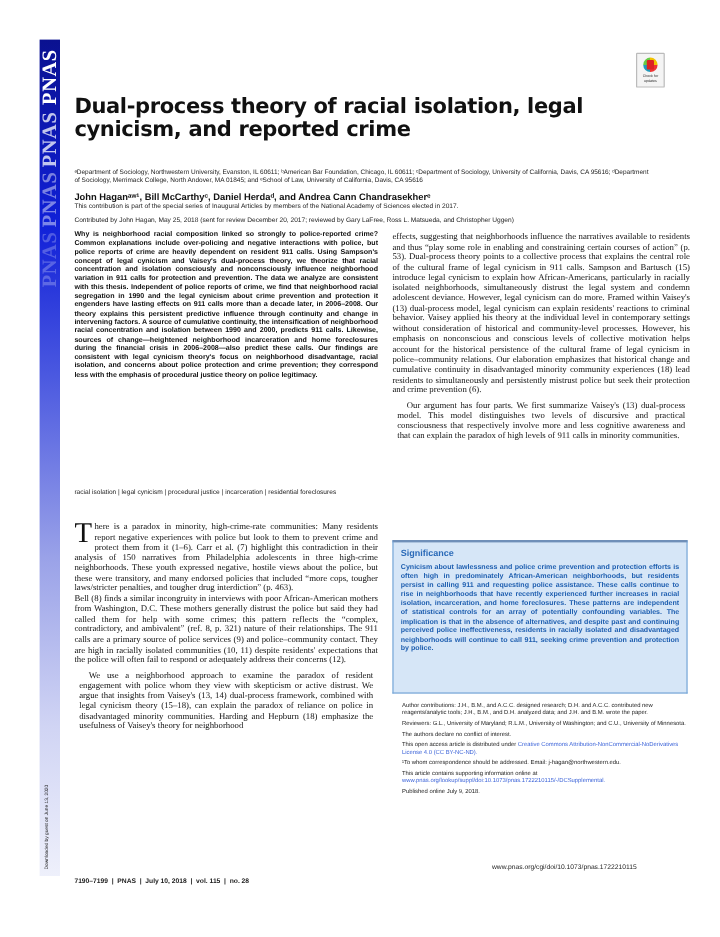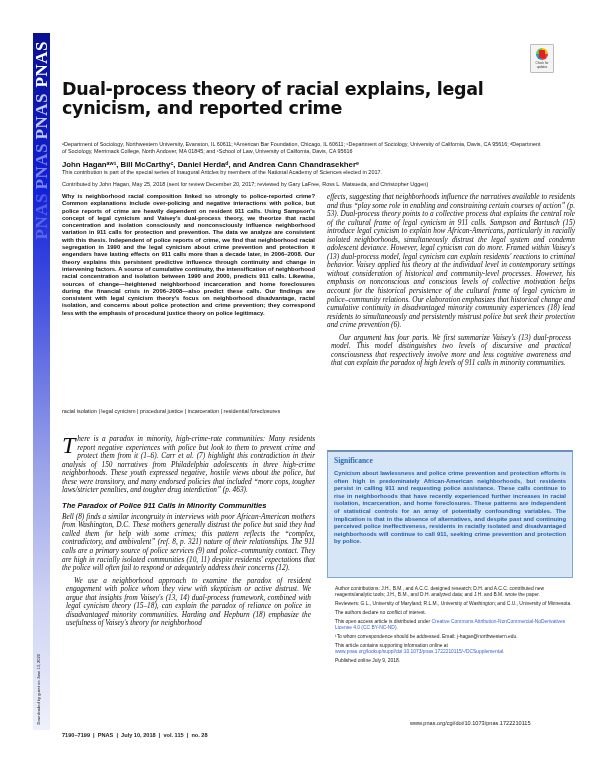--- a/index.html
+++ b/index.html
@@ -13,29 +13,29 @@
   .check .ring { position:absolute; left:5px; top:3px; width:12px; height:12px; border-radius:50%; background:conic-gradient(#f2c200 0 25%,#e33 25% 50%,#29b 50% 75%,#6c4 75%); }
   .check .ring::after { content:""; position:absolute; left:3px; top:2px; width:6px; height:8px; background:#d22; border-radius:1px; }
   .check .lbl { position:absolute; left:0; top:17px; width:22px; font-size:3px; text-align:center; color:#333; line-height:3.5px; }
   h1 { position:absolute; left:62px; top:80px; width:500px; margin:0; font-family:"DejaVu Sans", sans-serif; font-weight:bold; font-size:17.5px; line-height:19px; letter-spacing:-0.3px; color:#111; }
   .authors { position:absolute; left:62px; top:126px; font-size:7.8px; font-weight:bold; color:#111;margin-top:34px; }
   .aff { position:absolute; left:62px; top:141px; width:480px; font-size:5.4px; line-height:6.6px; color:#222; }
   .contrib-note { position:absolute; left:62px; top:169px; font-size:5.5px; color:#222; }
   .contrib-by { position:absolute; left:62px; top:181px; font-size:5.5px; color:#222; }
   .abstract { position:absolute; left:62px; top:193px; width:253px; font-size:5.9px; line-height:7.3px; font-weight:bold; text-align:justify; color:#111; }
   .keywords { position:absolute; left:62px; top:408px; width:253px; font-size:5.5px; line-height:7.5px; color:#222; }
-  .body-text { font-family:"Liberation Serif", serif; font-size:7.3px; line-height:8.55px; text-align:justify; color:#111;font-style:italic; }
+  .body-text { font-family:"Liberation Serif", serif; font-size:7.3px; line-height:8.55px; text-align:justify; color:#111; }
   .left-body { position:absolute; left:62px; top:435px; width:253px; }
   .dropcap { float:left; font-size:24px; line-height:19px; margin:1px 2px 0 0; font-family:"Liberation Serif", serif; }
   .sec-head { font-family:"Liberation Sans", sans-serif; font-weight:bold; font-size:7.6px; margin:6px 0 3px 0; line-height:9px; }
   .indent { text-indent:8px; margin:4px; }
   p { margin:0; }
   .right-body { position:absolute; left:327px; top:193px; width:248px; }
   .signif { position:absolute; left:327px; top:450px; width:246px; height:128px; background:#d6e6f7; border:1px solid #7aa8d8; border-top:2px solid #6f8fb8; box-sizing:border-box; padding:4px 6px; }
-  .signif-title { color:#2a6ab8; font-weight:bold; font-size:7.5px; margin-bottom:5px;font-family:Liberation Serif, serif; }
+  .signif-title { color:#2a6ab8; font-weight:bold; font-size:7.5px; margin-bottom:5px; }
   .signif-text { color:#1f5fb0; font-weight:bold; font-size:5.9px; line-height:7.6px; text-align:justify; }
   .notes { position:absolute; left:335px; top:586px; width:240px; font-size:4.9px; line-height:6.3px; color:#222; }
   .notes p { margin-bottom:2.5px; }
   .link { color:#3a62d8; }
   .footer-left { position:absolute; left:62px; top:732px; font-size:5.6px; font-weight:bold; color:#222; }
   .footer-right { position:absolute; left:410px; top:720px; font-size:5.6px; color:#222; }
 </style>
 </head>
 <body>
 
@@ -47,32 +47,31 @@
   <div class="strip-note">Downloaded by guest on June 13, 2020</div>
 </div>
 
 <div class="check">
   <div class="ring"></div>
   <div class="lbl">
     <span>Check for</span><br><span>updates</span>
   </div>
 </div>
 
-<h1>Dual-process theory of racial explains, legal cynicism, and reported crime</h1>
+<h1>Dual-process theory of racial isolation, legal cynicism, and reported crime</h1>
 <div class="authors">John Haganᵃʷ¹, Bill McCarthyᶜ, Daniel Herdaᵈ, and Andrea Cann Chandrasekherᵉ</div>
 <div class="aff">ᵃDepartment of Sociology, Northwestern University, Evanston, IL 60611; ᵇAmerican Bar Foundation, Chicago, IL 60611; ᶜDepartment of Sociology, University of California, Davis, CA 95616; ᵈDepartment of Sociology, Merrimack College, North Andover, MA 01845; and ᵉSchool of Law, University of California, Davis, CA 95616</div>
 <div class="contrib-note">This contribution is part of the special series of Inaugural Articles by members of the National Academy of Sciences elected in 2017.</div>
 <div class="contrib-by">Contributed by John Hagan, May 25, 2018 (sent for review December 20, 2017; reviewed by Gary LaFree, Ross L. Matsueda, and Christopher Uggen)</div>
 
 <div class="abstract">Why is neighborhood racial composition linked so strongly to police-reported crime? Common explanations include over-policing and negative interactions with police, but police reports of crime are heavily dependent on resident 911 calls. Using Sampson's concept of legal cynicism and Vaisey's dual-process theory, we theorize that racial concentration and isolation consciously and nonconsciously influence neighborhood variation in 911 calls for protection and prevention. The data we analyze are consistent with this thesis. Independent of police reports of crime, we find that neighborhood racial segregation in 1990 and the legal cynicism about crime prevention and protection it engenders have lasting effects on 911 calls more than a decade later, in 2006–2008. Our theory explains this persistent predictive influence through continuity and change in intervening factors. A source of cumulative continuity, the intensification of neighborhood racial concentration and isolation between 1990 and 2000, predicts 911 calls. Likewise, sources of change—heightened neighborhood incarceration and home foreclosures during the financial crisis in 2006–2008—also predict these calls. Our findings are consistent with legal cynicism theory's focus on neighborhood disadvantage, racial isolation, and concerns about police protection and crime prevention; they correspond less with the emphasis of procedural justice theory on police legitimacy.</div>
 <div class="keywords">racial isolation | legal cynicism | procedural justice | incarceration | residential foreclosures</div>
 
 <div class="left-body body-text">
   <p><span class="dropcap">T</span><span>here is a paradox in minority, high-crime-rate communities: Many residents report negative experiences with police but look to them to prevent crime and protect them from it (1–6). Carr et al. (7) highlight this contradiction in their analysis of 150 narratives from Philadelphia adolescents in three high-crime neighborhoods. These youth expressed negative, hostile views about the police, but these were transitory, and many endorsed policies that included “more cops, tougher laws/stricter penalties, and tougher drug interdiction” (p. 463).</span></p>
-  <div class="sec-head">The Paradox of Police 911 Calls in Minority Communities</div>
   <p>Bell (8) finds a similar incongruity in interviews with poor African-American mothers from Washington, D.C. These mothers generally distrust the police but said they had called them for help with some crimes; this pattern reflects the “complex, contradictory, and ambivalent” (ref. 8, p. 321) nature of their relationships. The 911 calls are a primary source of police services (9) and police–community contact. They are high in racially isolated communities (10, 11) despite residents' expectations that the police will often fail to respond or adequately address their concerns (12).</p>
   <p class="indent">We use a neighborhood approach to examine the paradox of resident engagement with police whom they view with skepticism or active distrust. We argue that insights from Vaisey's (13, 14) dual-process framework, combined with legal cynicism theory (15–18), can explain the paradox of reliance on police in disadvantaged minority communities. Harding and Hepburn (18) emphasize the usefulness of Vaisey's theory for neighborhood</p>
 </div>
 
 <div class="right-body body-text">
   <p>effects, suggesting that neighborhoods influence the narratives available to residents and thus “play some role in enabling and constraining certain courses of action” (p. 53). Dual-process theory points to a collective process that explains the central role of the cultural frame of legal cynicism in 911 calls. Sampson and Bartusch (15) introduce legal cynicism to explain how African-Americans, particularly in racially isolated neighborhoods, simultaneously distrust the legal system and condemn adolescent deviance. However, legal cynicism can do more. Framed within Vaisey's (13) dual-process model, legal cynicism can explain residents' reactions to criminal behavior. Vaisey applied his theory at the individual level in contemporary settings without consideration of historical and community-level processes. However, his emphasis on nonconscious and conscious levels of collective motivation helps account for the historical persistence of the cultural frame of legal cynicism in police–community relations. Our elaboration emphasizes that historical change and cumulative continuity in disadvantaged minority community experiences (18) lead residents to simultaneously and persistently mistrust police but seek their protection and crime prevention (6).</p>
   <p class="indent">Our argument has four parts. We first summarize Vaisey's (13) dual-process model. This model distinguishes two levels of discursive and practical consciousness that respectively involve more and less cognitive awareness and that can explain the paradox of high levels of 911 calls in minority communities.</p>
 </div>
 
 <div class="signif">

